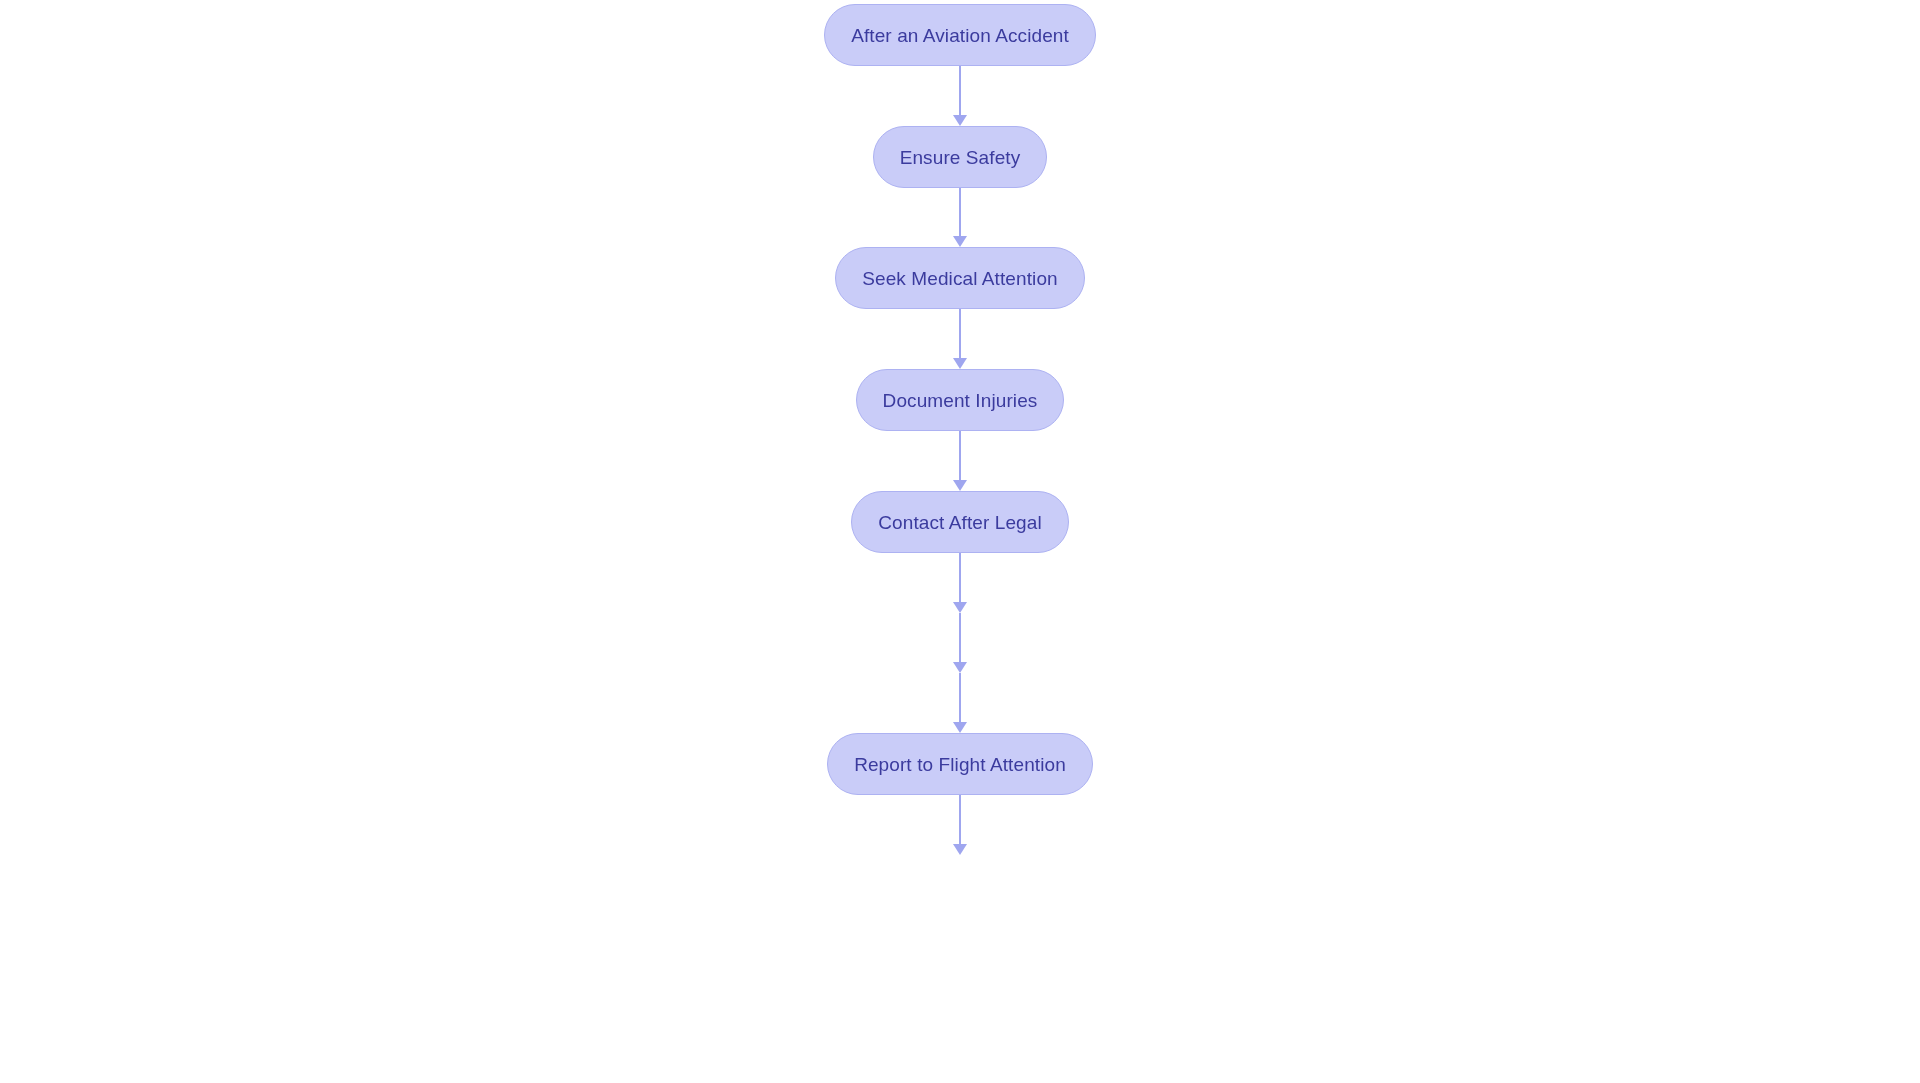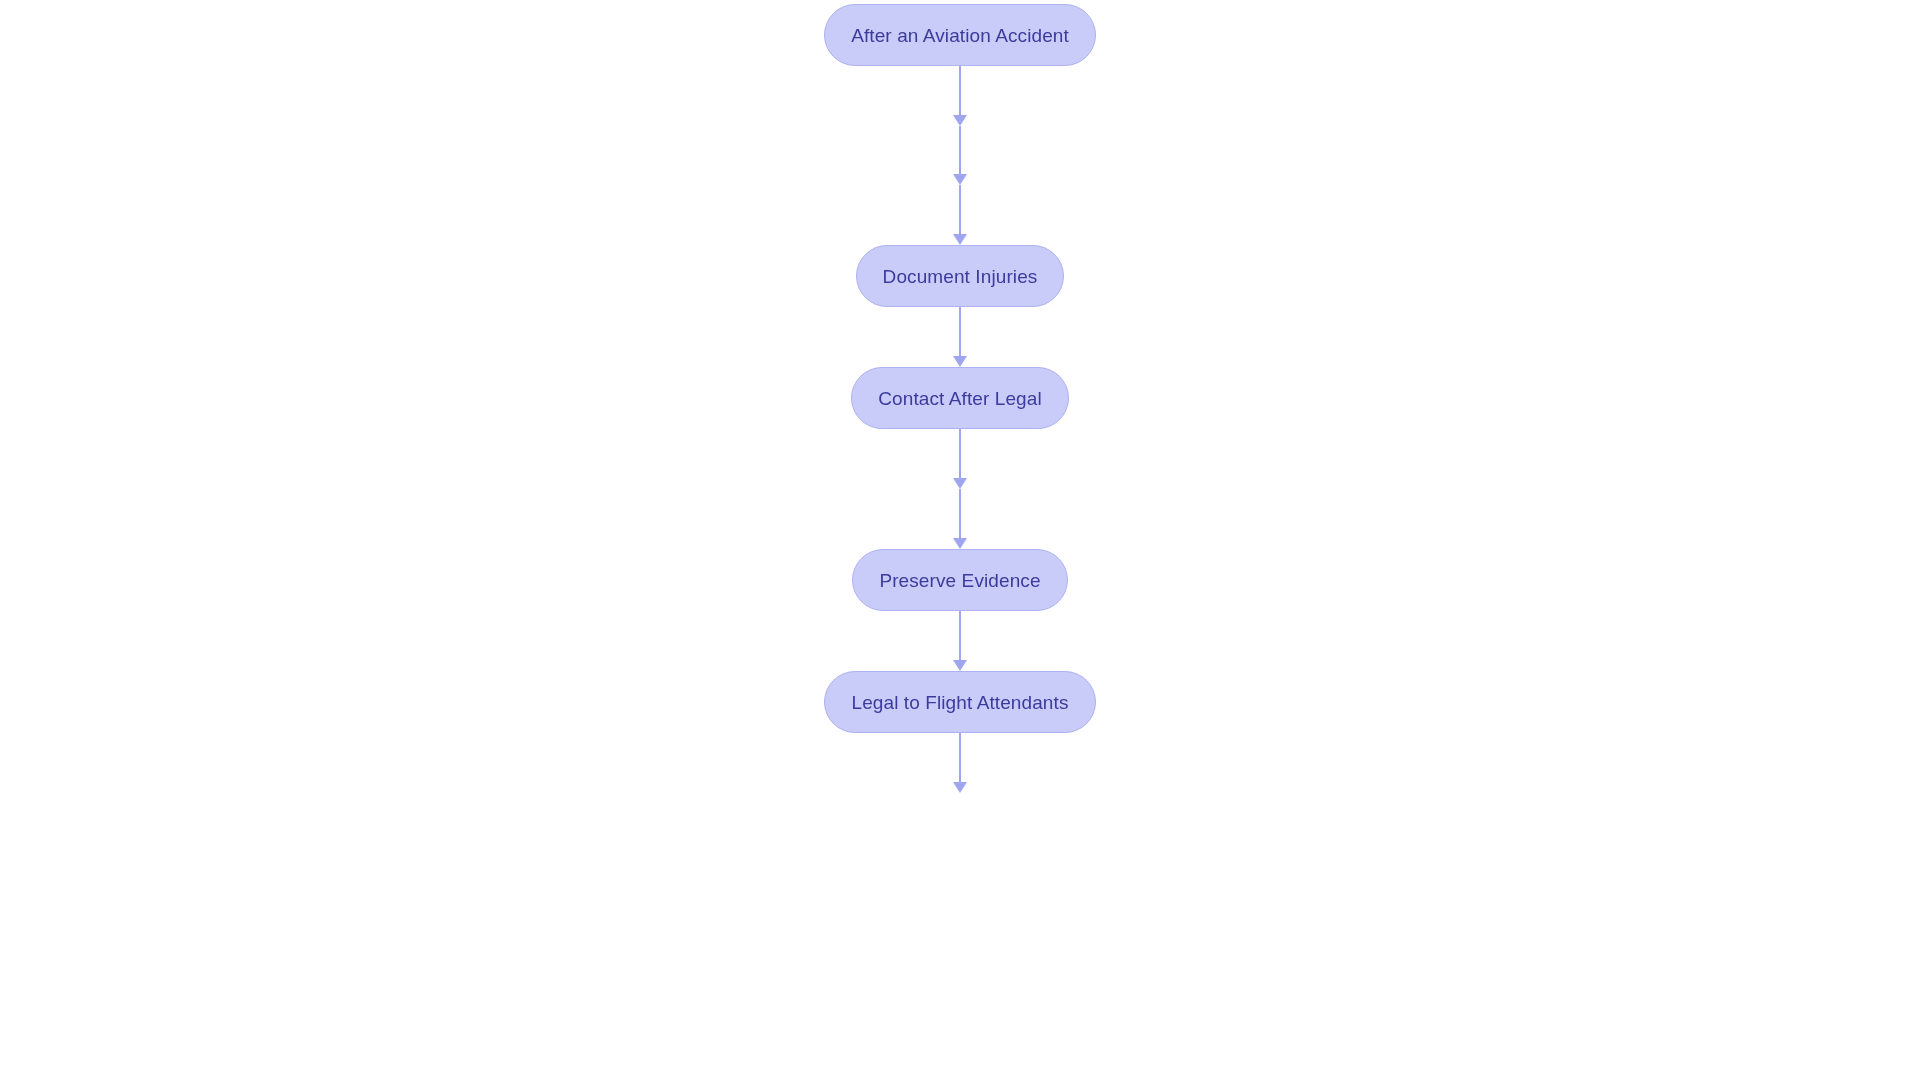--- a/index.html
+++ b/index.html
@@ -105,26 +105,32 @@
 
     <div class="node">
       <span class="node-label">After an Aviation Accident</span>
     </div>
 
     <div class="connector gap-1">
       <div class="connector-line"></div>
       <div class="connector-head"></div>
     </div>
 
+    <div class="node">
+      <span class="node-label">Ensure Safety</span>
+    </div>
 
     <div class="connector gap-2">
       <div class="connector-line"></div>
       <div class="connector-head"></div>
     </div>
 
+    <div class="node">
+      <span class="node-label">Seek Medical Attention</span>
+    </div>
 
     <div class="connector gap-3">
       <div class="connector-line"></div>
       <div class="connector-head"></div>
     </div>
 
     <div class="node">
       <span class="node-label">Document Injuries</span>
     </div>
 
@@ -141,31 +147,28 @@
       <div class="connector-line"></div>
       <div class="connector-head"></div>
     </div>
 
 
     <div class="connector gap-6">
       <div class="connector-line"></div>
       <div class="connector-head"></div>
     </div>
 
-    <div class="node">
-      <span class="node-label">Preserve Evidence</span>
-    </div>
 
     <div class="connector gap-7">
       <div class="connector-line"></div>
       <div class="connector-head"></div>
     </div>
 
     <div class="node">
-      <span class="node-label">Legal to Flight Attendants</span>
+      <span class="node-label">Report to Flight Attention</span>
     </div>
 
     <div class="connector gap-8">
       <div class="connector-line"></div>
       <div class="connector-head"></div>
     </div>
 
 
   </div>
 </div>

